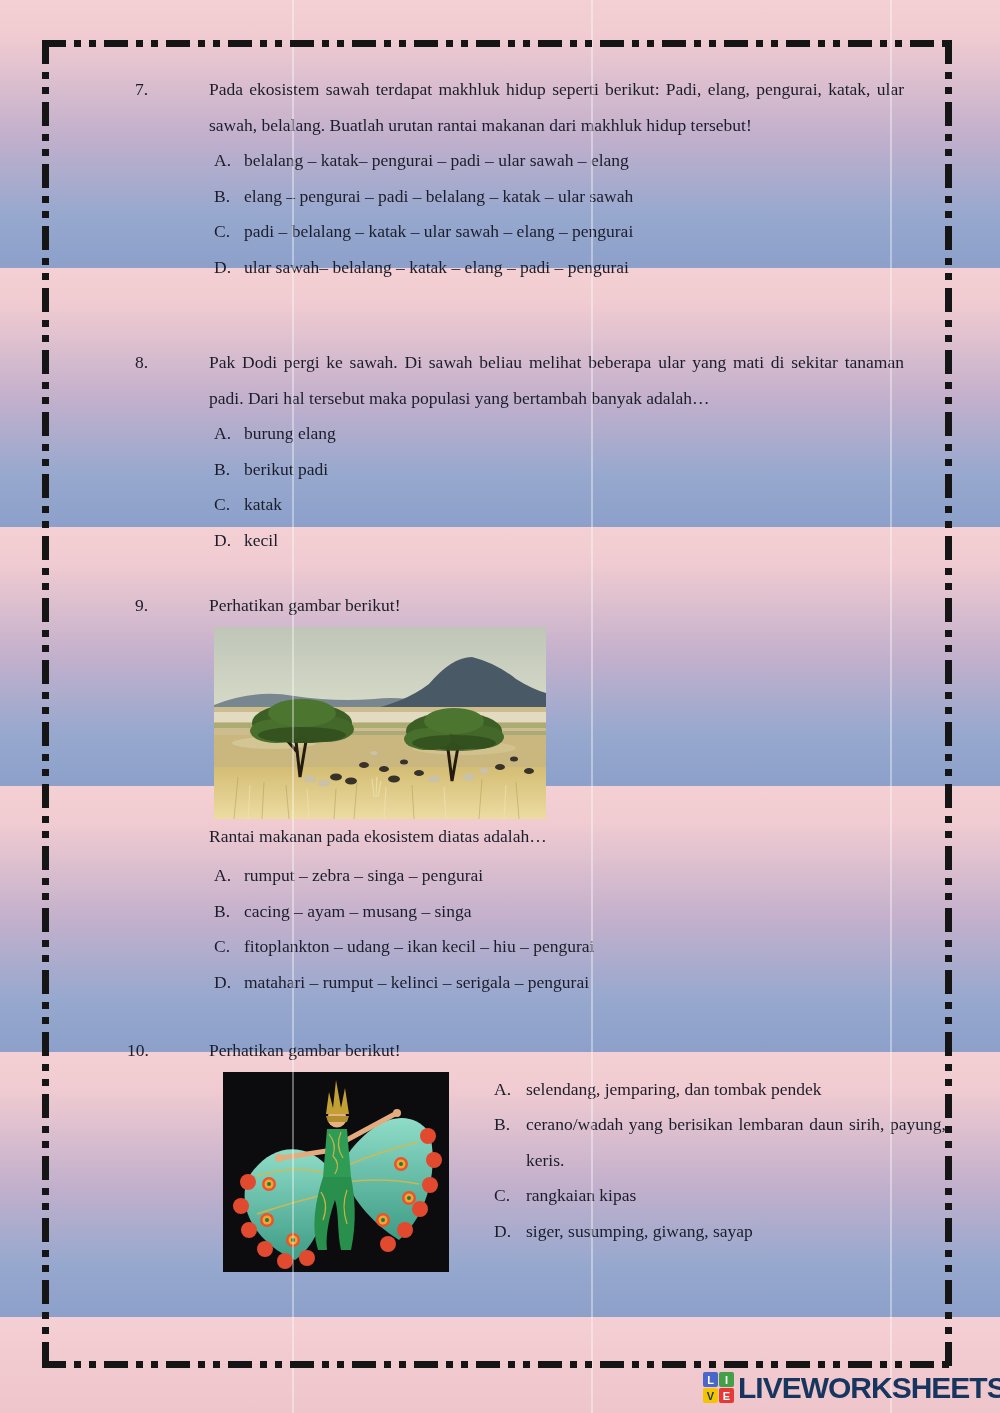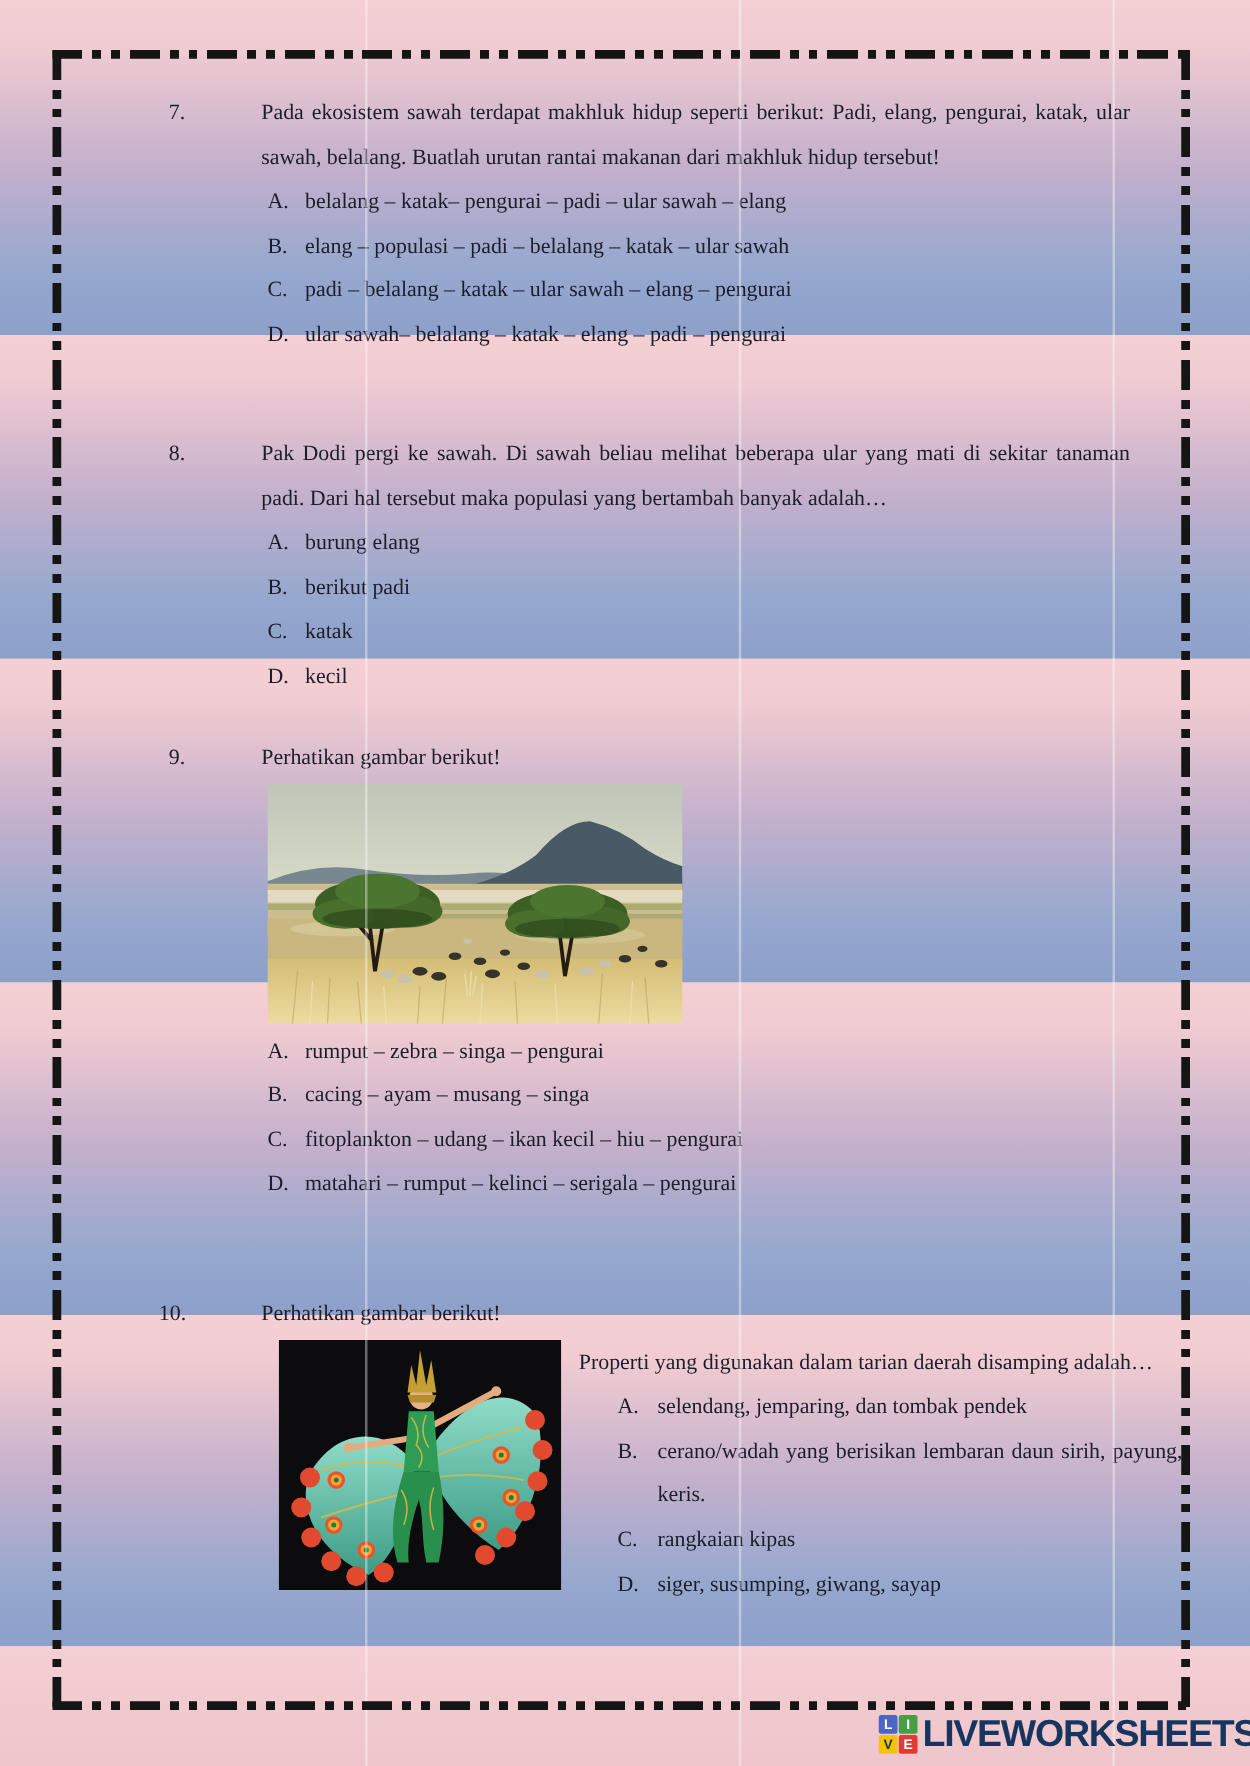--- a/index.html
+++ b/index.html
@@ -79,21 +79,21 @@
     <div class="qnum">7.</div>
     <div class="qbody">
       <div class="para">Pada ekosistem sawah terdapat makhluk hidup seperti berikut: Padi, elang, pengurai, katak,  ular sawah, belalang. Buatlah urutan rantai makanan dari makhluk hidup tersebut!</div>
       <div class="opts">
         <div class="opt">
           <span class="opt-letter">A.</span>
           <span class="opt-text">belalang – katak– pengurai – padi – ular sawah – elang</span>
         </div>
         <div class="opt">
           <span class="opt-letter">B.</span>
-          <span class="opt-text">elang – populasi – padi – belalang – katak – ular sawah</span>
+          <span class="opt-text">elang – pengurai – padi – belalang – katak – ular sawah</span>
         </div>
         <div class="opt">
           <span class="opt-letter">C.</span>
           <span class="opt-text">padi – belalang – katak – ular sawah – elang – pengurai</span>
         </div>
         <div class="opt">
           <span class="opt-letter">D.</span>
           <span class="opt-text">ular sawah– belalang – katak – elang – padi – pengurai</span>
         </div>
       </div>
@@ -202,20 +202,21 @@
             <ellipse cx="96" cy="152" rx="6" ry="3.5"></ellipse>
               <ellipse cx="110" cy="156" rx="6" ry="3.5"></ellipse>
             <ellipse cx="255" cy="150" rx="6" ry="3.5"></ellipse>
               <ellipse cx="270" cy="144" rx="5" ry="3"></ellipse>
             <ellipse cx="220" cy="152" rx="6" ry="3.5"></ellipse>
               <ellipse cx="160" cy="126" rx="3.5" ry="2"></ellipse>
           </g>
         </svg>
       </div>
 
+      <div>Rantai makanan pada ekosistem diatas adalah…</div>
       <div class="opts" style="margin-top:4px">
         <div class="opt">
           <span class="opt-letter">A.</span>
           <span class="opt-text">rumput – zebra – singa – pengurai</span>
         </div>
         <div class="opt">
           <span class="opt-letter">B.</span>
           <span class="opt-text">cacing – ayam – musang – singa</span>
         </div>
         <div class="opt">
@@ -306,21 +307,20 @@
                 <path d="M124,118 Q118,134 124,152"></path>
             </g>
 
             <circle cx="114" cy="46" r="9.5" fill="#e6b285"></circle>
             <path d="M103,42 L106,20 L110,36 L113,8 L118,36 L122,16 L126,42 Z" fill="#c2a033"></path>
             <path d="M103,44 L126,44 L124,50 L105,50 Z" fill="#b08f2c"></path>
           </svg>
         </div>
 
         <div class="q10-col">
-          <div class="para">Properti yang digunakan dalam tarian daerah disamping adalah…</div>
           <div class="q10-opts">
             <div class="opt">
               <span class="q10-opt-letter">A.</span>
               <span class="q10-opt-text">selendang,  jemparing, dan tombak pendek</span>
             </div>
             <div class="opt">
               <span class="q10-opt-letter">B.</span>
               <span class="q10-opt-text">cerano/wadah yang berisikan lembaran daun sirih, payung, keris.</span>
             </div>
             <div class="opt">

